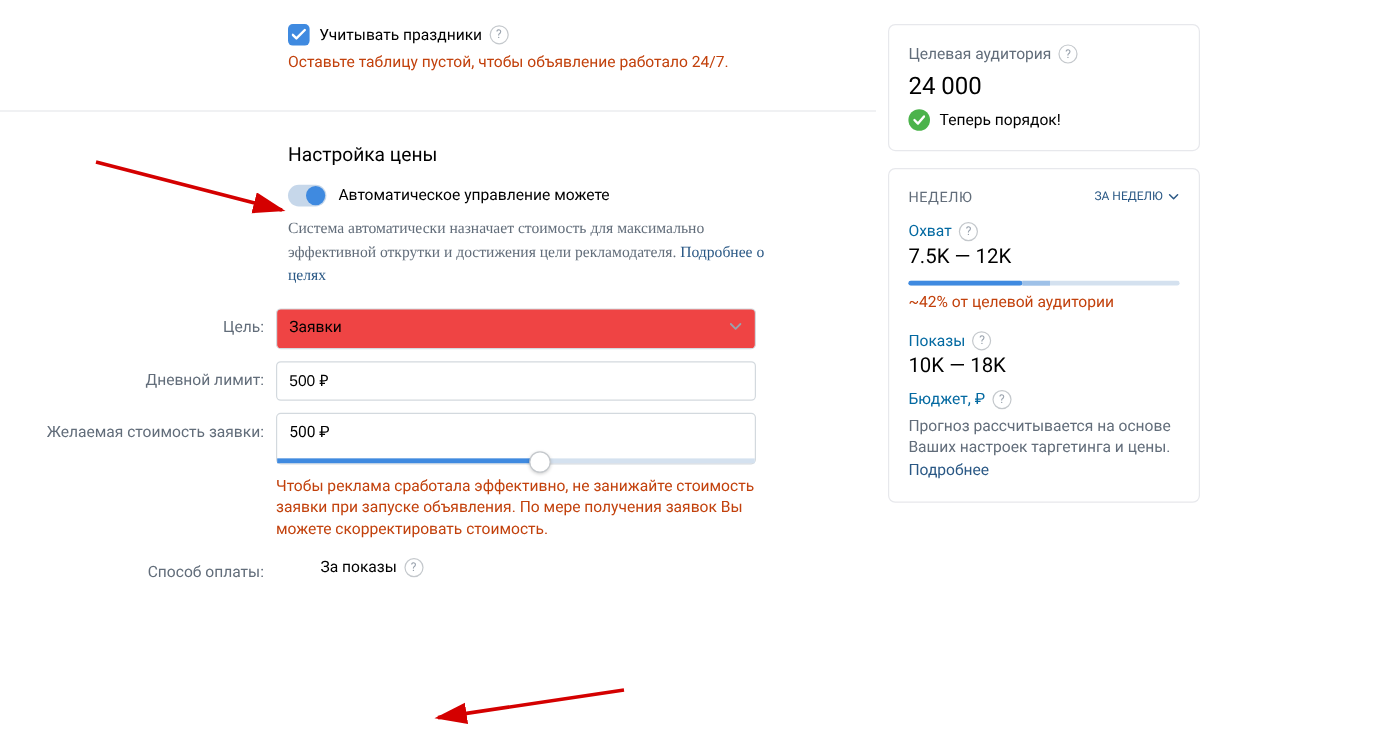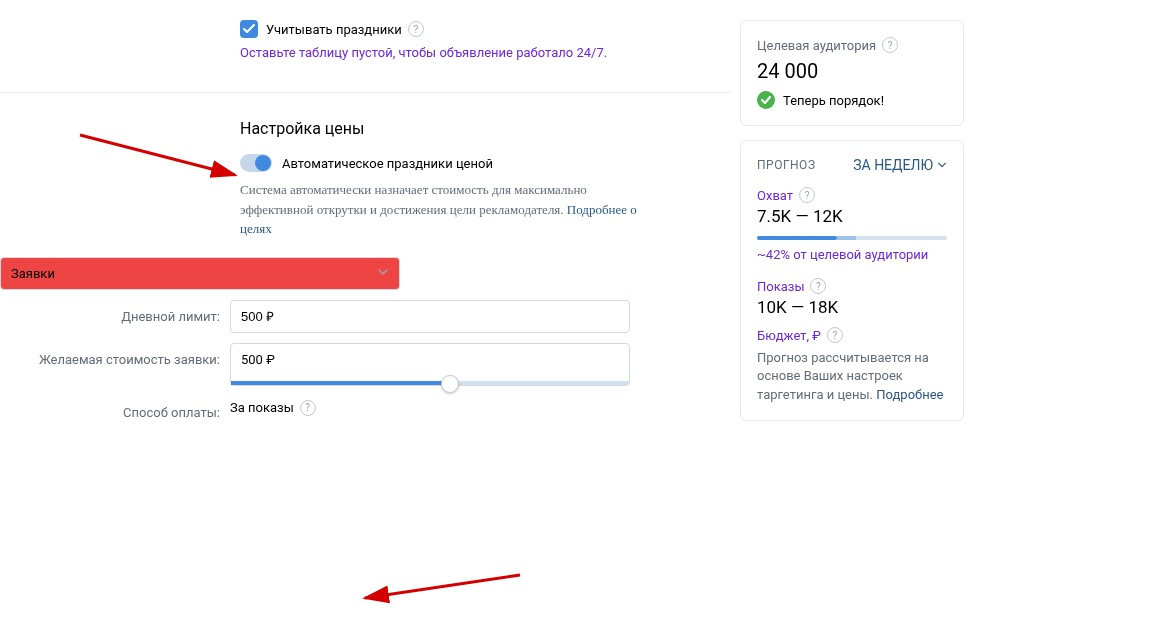--- a/index.html
+++ b/index.html
@@ -14,21 +14,21 @@
     position: relative;
   }
   .main {
     display: flex;
     padding: 20px 0 0 0;
   }
   .left {
     width: 730px;
   }
   .right {
-    width: 224px;
+    width: 260px;
     margin-left: 10px;
   }
   .form-row {
     display: flex;
     margin-bottom: 10px;
   }
   .form-label {
     width: 230px;
     text-align: right;
     color: #626d7a;
@@ -59,21 +59,21 @@
     border: 1px solid #c4c8cc;
     border-radius: 50%;
     color: #99a2ad;
     font-size: 10px;
     align-items: center;
     justify-content: center;
     margin-left: 6px;
     vertical-align: middle;
   }
   .hint {
-    color: #6d28d9;
+    color: #c2410c;
     font-size: 13px;
     line-height: 1.4;
     margin-top: 4px;
   }
   .section-divider {
     border-top: 1px solid #e7e8ec;
     margin: 20px 0 0 0;
     width: 100%;
   }
   .section-title {
@@ -194,25 +194,25 @@
     color: #626d7a;
     font-size: 12px;
     letter-spacing: 0.5px;
     margin-bottom: 14px;
   }
   .forecast-period {
     color: #2a5885;
     cursor: pointer;
     display: flex;
     align-items: center;
-    font-size: 14px;
+    font-size: 10px;
     letter-spacing: 0;
   }
   .metric-label-row { color: #626d7a; display: flex; align-items: center; margin-bottom: 3px; }
-  .metric-label-row .label-text { color: #6d28d9; text-align: center; }
+  .metric-label-row .label-text { color: #0369a1; text-align: center; }
   .metric-value { font-size: 17px; margin-bottom: 10px; }
   .bar {
     height: 4px;
     background: #d4e1ef;
     border-radius: 2px;
     margin-bottom: 6px;
     position: relative;
   }
   .bar-fill {
     position: absolute; left: 0; top: 0;
@@ -221,20 +221,21 @@
     border-radius: 2px;
   }
   .panel-hint { color: #626d7a; line-height: 1.4; margin-top: 6px; }
   .annotation-arrow {
     position: absolute;
     pointer-events: none;
   }
   .payment-row {
     display: flex;
     align-items: center;
+    gap: 37px;
   }
   .payment-value { color: #000; }
 </style>
 </head>
 <body>
 
 <div class="main">
   <div class="left">
 
     <div style="margin-left:240px;">
@@ -249,27 +250,28 @@
       </div>
       <div class="hint">Оставьте таблицу пустой, чтобы объявление работало 24/7.</div>
     </div>
 
     <div class="section-divider" style="margin-top:30px;"></div>
 
     <div class="section-title">Настройка цены</div>
 
     <div class="toggle-row">
       <span class="toggle"></span>
-      <span>Автоматическое праздники ценой</span>
+      <span>Автоматическое управление можете</span>
     </div>
     <div class="toggle-desc">
       <span>Система автоматически назначает стоимость для максимально эффективной открутки и достижения цели рекламодателя. </span><span class="link">Подробнее о целях</span>
     </div>
 
     <div class="form-row">
+      <div class="form-label">Цель:</div>
       <div class="form-control">
         <div class="select">
           <span>Заявки</span>
           <span class="chevron">
             <svg width="12" height="12" viewBox="0 0 12 12">
                 <path d="M2 4 L6 8 L10 4" stroke="#99a2ad" stroke-width="1.5" fill="none" stroke-linecap="round" stroke-linejoin="round"></path>
               </svg>
           </span>
         </div>
       </div>
@@ -284,20 +286,21 @@
 
     <div class="form-row">
       <div class="form-label">Желаемая стоимость заявки:</div>
       <div class="form-control">
         <div class="slider-wrap">
           <span>500 ₽</span>
           <div class="slider-track-bg"></div>
           <div class="slider-track-fill"></div>
           <div class="slider-thumb"></div>
         </div>
+        <div class="hint" style="margin-top:10px;">Чтобы реклама сработала эффективно, не занижайте стоимость заявки при запуске объявления. По мере получения заявок Вы можете скорректировать стоимость.</div>
       </div>
     </div>
 
     <div class="form-row payment-row" style="margin-top:8px;">
       <div class="form-label">Способ оплаты:</div>
       <div class="form-control" style="display:flex;align-items:center;">
         <span class="payment-value">За показы</span>
         <span class="help-icon">?</span>
       </div>
     </div>
@@ -316,21 +319,21 @@
           <svg viewBox="0 0 10 10">
               <path d="M1 5 L4 8 L9 2" stroke="#fff" stroke-width="2" fill="none" stroke-linecap="round" stroke-linejoin="round"></path>
             </svg>
         </span>
         <span>Теперь порядок!</span>
       </div>
     </div>
 
     <div class="panel">
       <div class="forecast-head">
-        <span>ПРОГНОЗ</span>
+        <span>НЕДЕЛЮ</span>
         <span class="forecast-period">
           <span>ЗА НЕДЕЛЮ</span>
           <svg width="10" height="10" viewBox="0 0 12 12" style="margin-left:4px;">
               <path d="M2 4 L6 8 L10 4" stroke="#2a5885" stroke-width="1.5" fill="none" stroke-linecap="round" stroke-linejoin="round"></path>
             </svg>
         </span>
       </div>
 
       <div class="metric-label-row">
         <span class="label-text">Охват</span>

